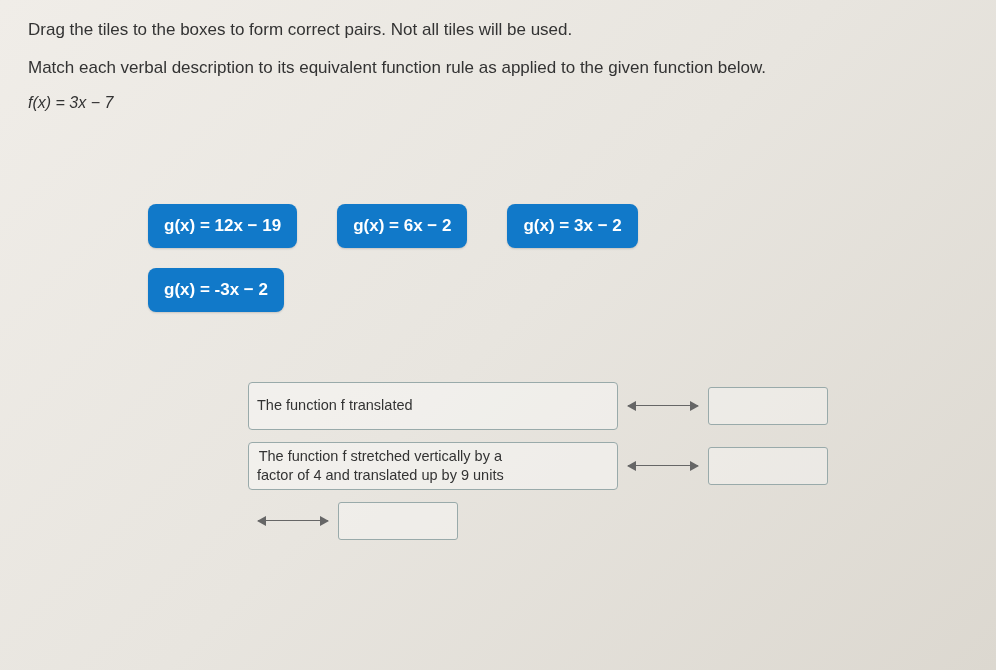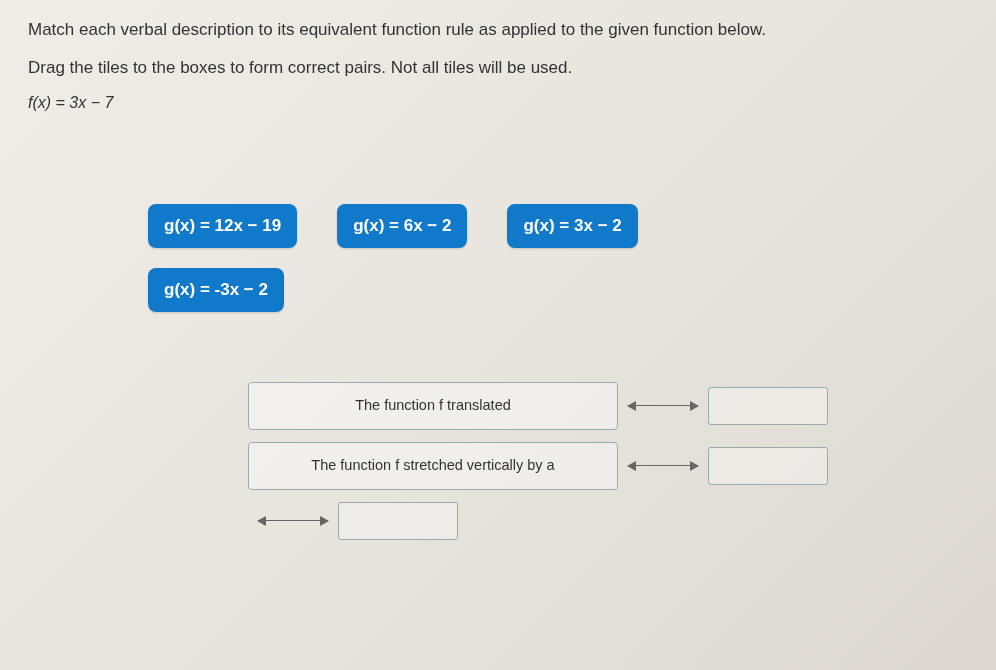--- a/index.html
+++ b/index.html
@@ -63,21 +63,20 @@
     align-items: center;
   }
   .desc-box {
     width: 370px;
     min-height: 48px;
     border: 1px solid #9aa;
     border-radius: 4px;
     background: rgba(255,255,255,0.4);
     display: flex;
     align-items: center;
-    justify-content: center;
     text-align: center;
     font-size: 14.5px;
     color: #333;
     padding: 4px 8px;
     line-height: 1.3;
   }
   .arrow-wrap {
     width: 90px;
     display: flex;
     align-items: center;
@@ -114,22 +113,22 @@
     border: 1px solid #9aa;
     border-radius: 3px;
     background: rgba(255,255,255,0.35);
   }
 </style>
 </head>
 <body>
 
 <div class="page">
 
+  <div class="instr">Drag the tiles to the boxes to form correct pairs. Not all tiles will be used.</div>
   <div class="instr">Match each verbal description to its equivalent function rule as applied to the given function below.</div>
-  <div class="instr">Drag the tiles to the boxes to form correct pairs. Not all tiles will be used.</div>
   <div class="given">
     <span class="fx-i">f(x) = 3x − 7</span>
   </div>
 
   <div class="tiles-area">
     <div class="tile-row">
       <div class="tile">g(x) = 12x − 19</div>
       <div class="tile">g(x) = 6x − 2</div>
       <div class="tile">g(x) = 3x − 2</div>
     </div>
@@ -149,20 +148,21 @@
       <div class="arrow-wrap">
         <div class="arrow-line"></div>
       </div>
       <div class="drop-box"></div>
     </div>
 
     <div class="match-row">
       <div class="desc-box">
         <div>
           <span>The function f stretched vertically by a</span><br>
+          <span>factor of 4 and translated up by 9 units</span>
         </div>
       </div>
       <div class="arrow-wrap">
         <div class="arrow-line"></div>
       </div>
       <div class="drop-box"></div>
     </div>
 
     <div class="match-row">
       <div class="arrow-wrap">

